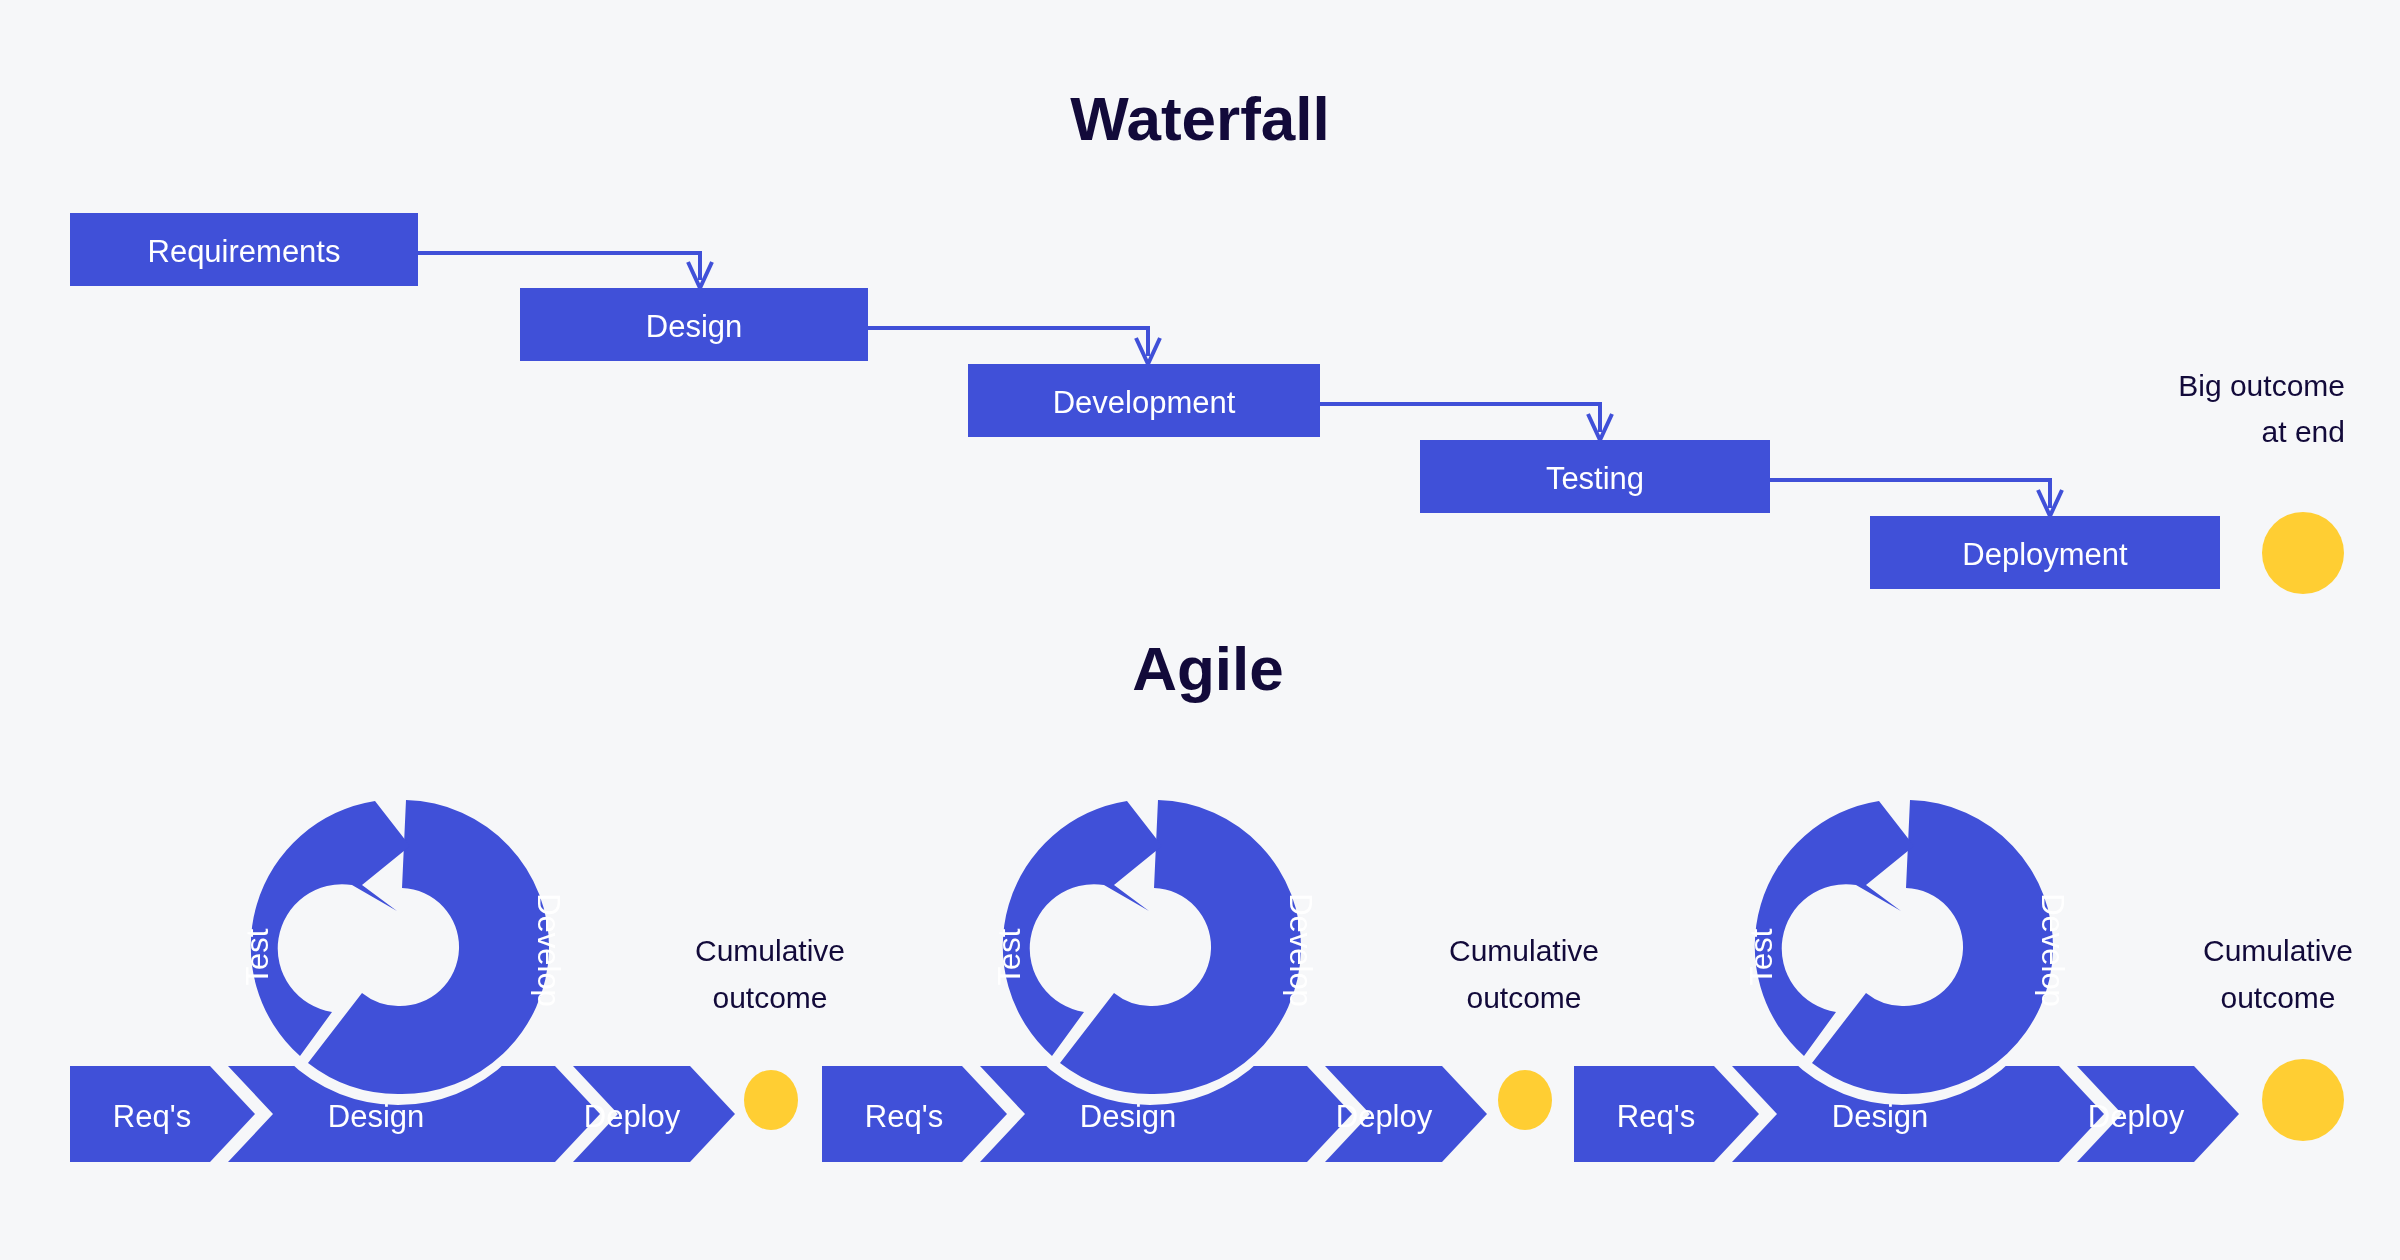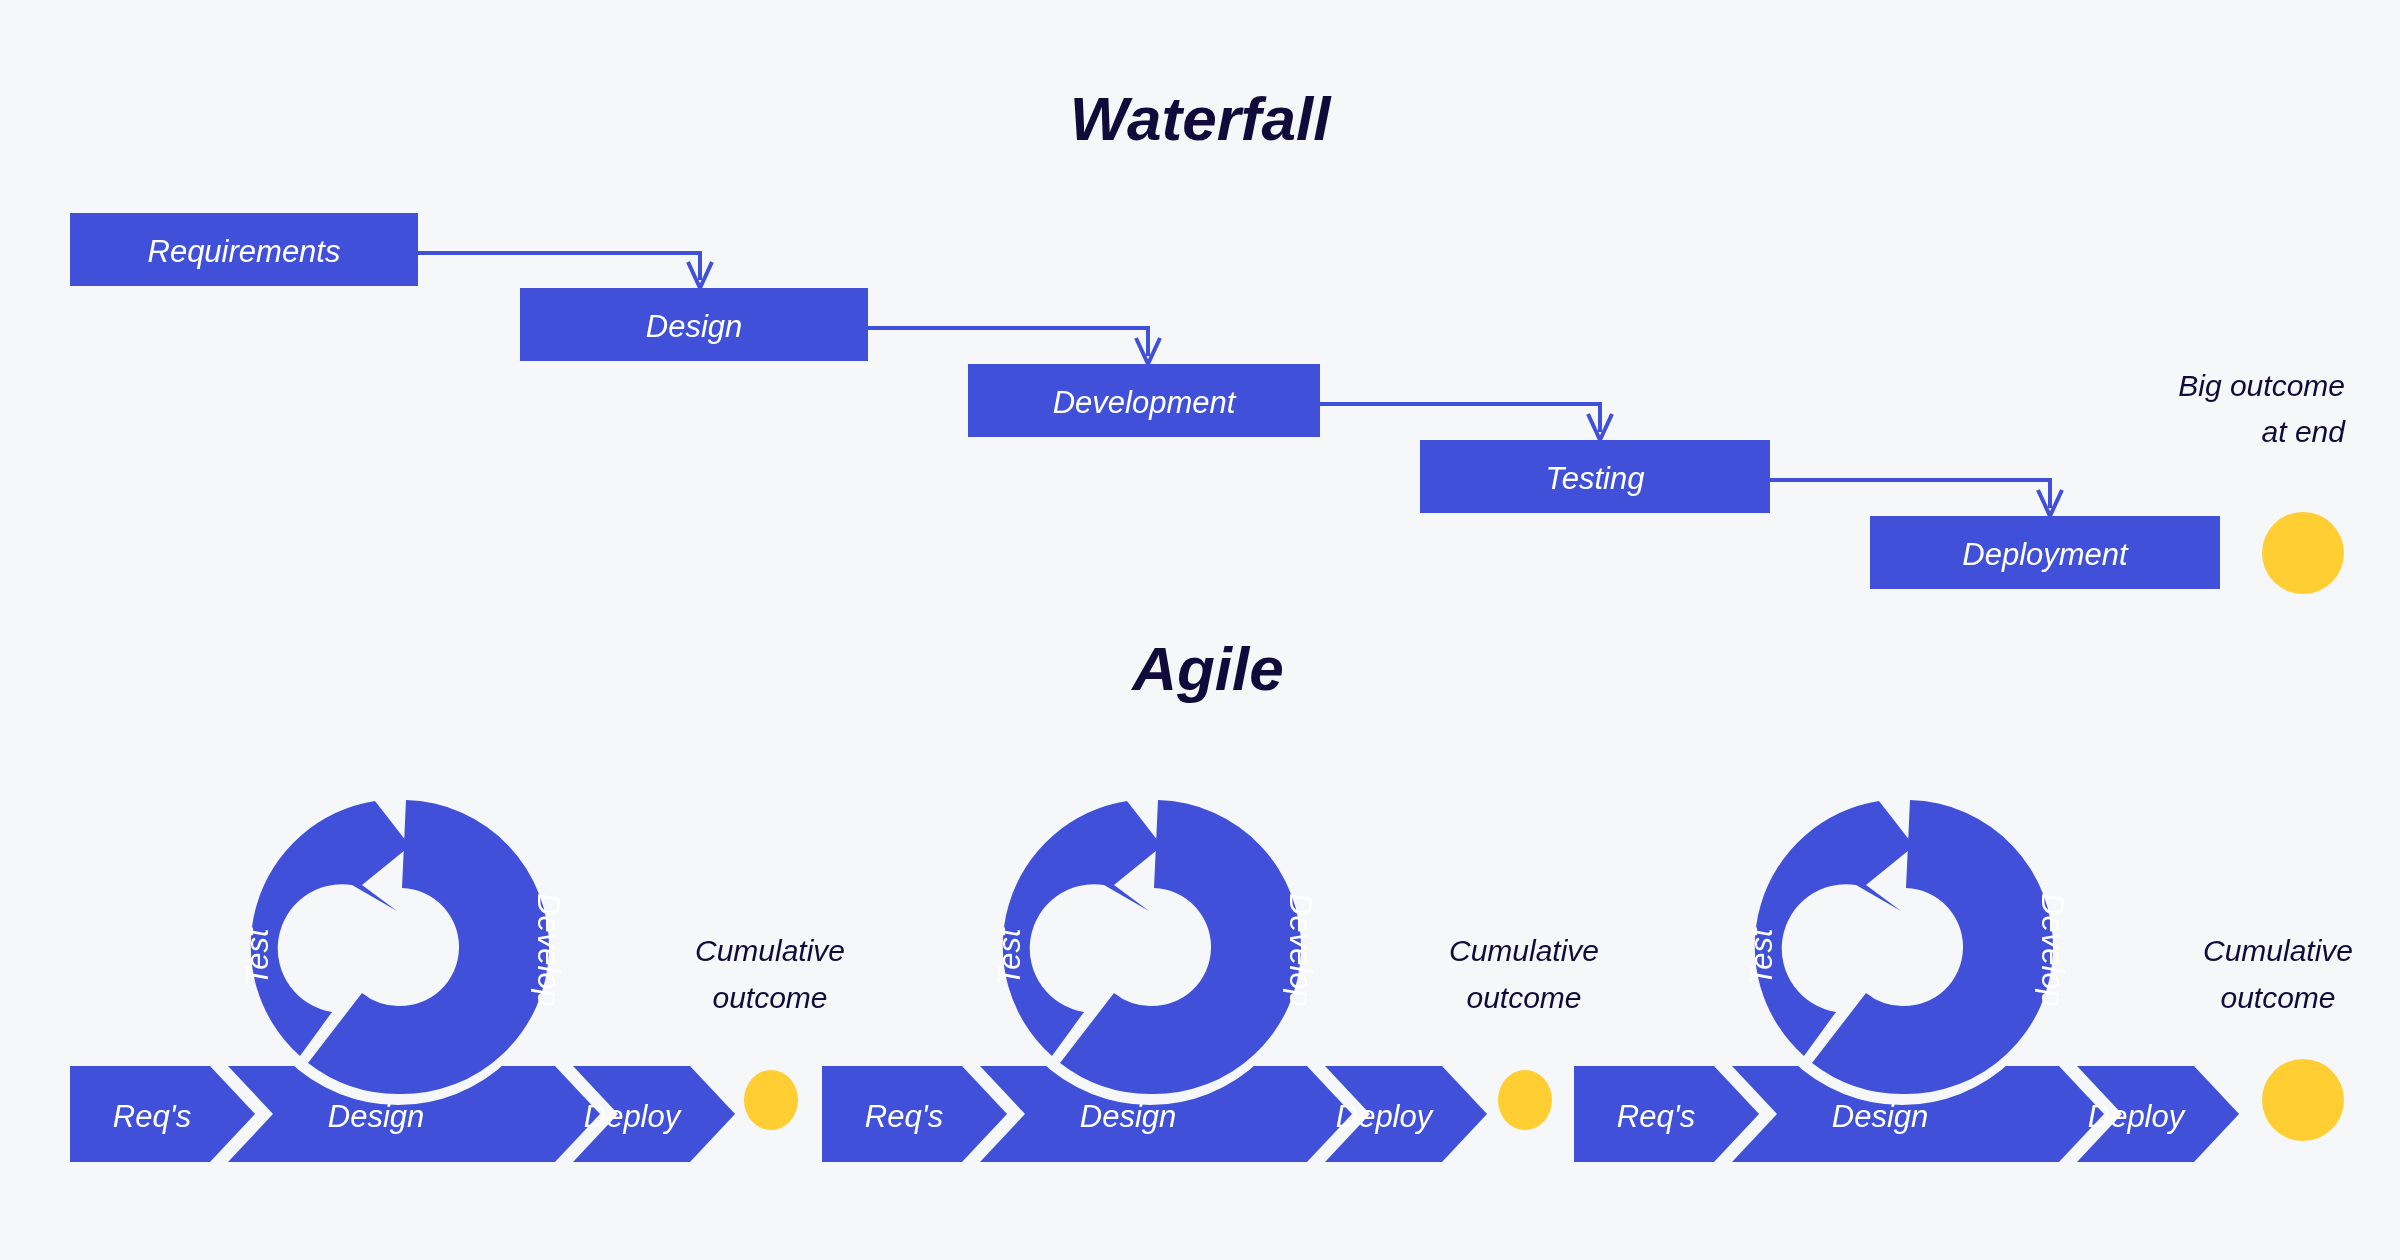--- a/index.html
+++ b/index.html
@@ -12,21 +12,20 @@
     height: 1260px;
     position: relative;
     overflow: hidden;
     font-family: "Liberation Sans", sans-serif;
   }
   #stage {
     position: absolute;
     inset: 0;
     width: 2400px;
     height: 1000px;
-    font-style: italic;
   }
   svg.layer {
     position: absolute;
     top: 0;
     left: 0;
     width: 2400px;
     height: 1260px;
     overflow: visible;
   }
   .wf-title, .ag-title {

